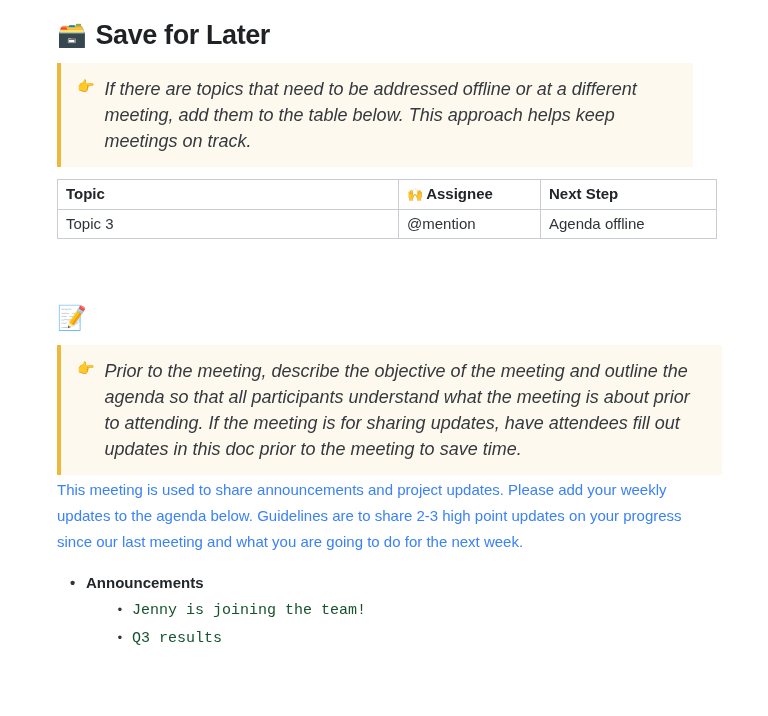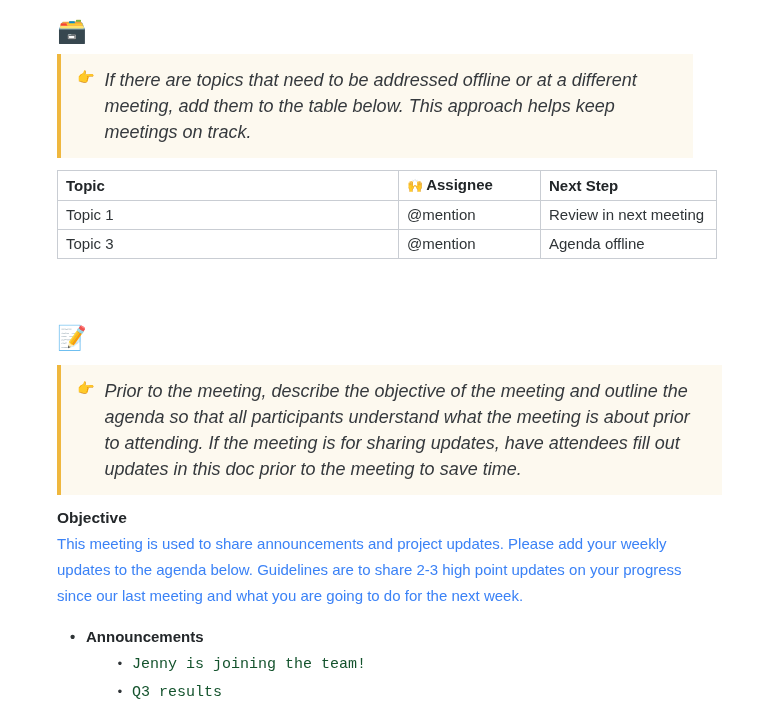--- a/index.html
+++ b/index.html
@@ -168,20 +168,21 @@
     color: #2f3437;
   }
 </style>
 </head>
 <body>
 
 <div class="page">
 
   <h1 class="h1">
     <span class="h1-emoji">🗃️</span>
+    <span>Save for Later</span>
   </h1>
 
   <div class="callout callout-1">
     <span class="callout-icon">👉</span>
     <div class="callout-text">If there are topics that need to be addressed offline or at a different meeting, add them to the table below. This approach helps keep meetings on track.</div>
   </div>
 
   <div class="tbl-wrap">
     <table class="meeting-table">
       <colgroup>
@@ -197,45 +198,39 @@
           <th>
             <span class="th-emoji">🙌</span><span>Assignee</span>
           </th>
           <th>
             <span>Next Step</span>
           </th>
         </tr>
       </thead>
       <tbody>
         <tr>
-          <td>Topic 1</td>
-          <td>@mention</td>
-          <td>Review in next meeting</td>
-        </tr>
-        <tr>
           <td>Topic 3</td>
           <td>@mention</td>
           <td>Agenda offline</td>
         </tr>
       </tbody>
     </table>
   </div>
 
   <div class="section-gap"></div>
 
   <h1 class="h1">
     <span class="h1-emoji">📝</span>
   </h1>
 
   <div class="callout callout-2">
     <span class="callout-icon">👉</span>
     <div class="callout-text">Prior to the meeting, describe the objective of the meeting and outline the agenda so that all participants understand what the meeting is about prior to attending. If the meeting is for sharing updates, have attendees fill out updates in this doc prior to the meeting to save time.</div>
   </div>
 
-  <div class="sub-head">Objective</div>
   <p class="body-para">This meeting is used to share announcements and project updates. Please add your weekly updates to the agenda below. Guidelines are to share 2-3 high point updates on your progress since our last meeting and what you are going to do for the next week.</p>
 
   <ul class="lvl1">
     <li>
       <span>Announcements</span>
       <ul class="lvl2">
         <li>Jenny is joining the team!</li>
         <li>Q3 results</li>
       </ul>
     </li>

